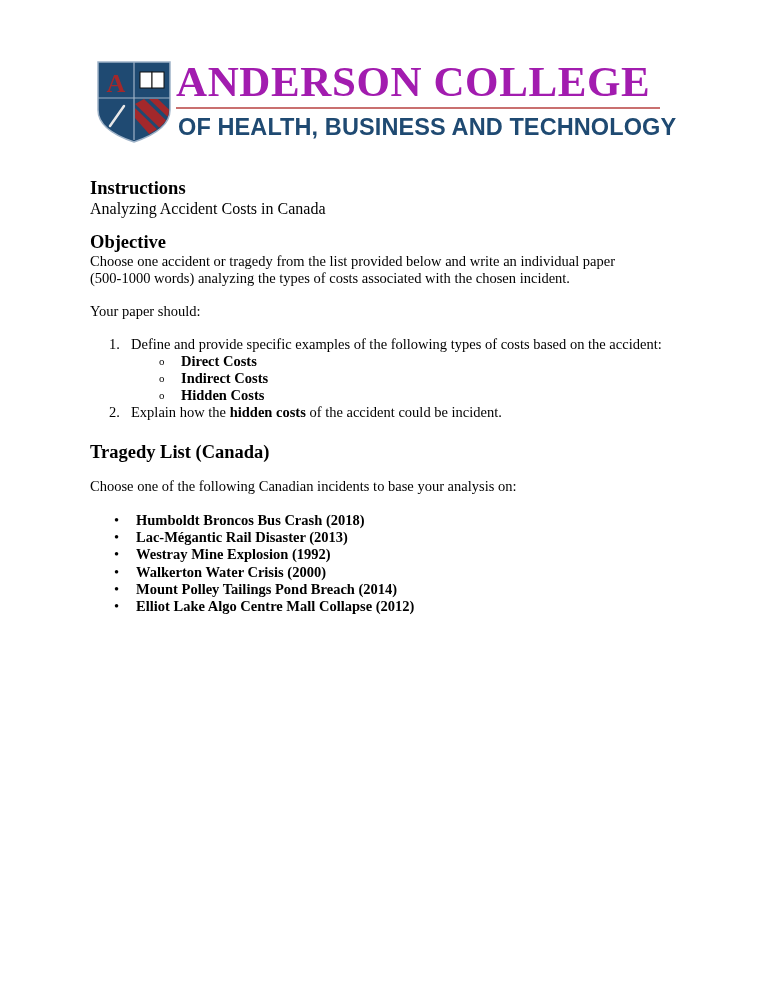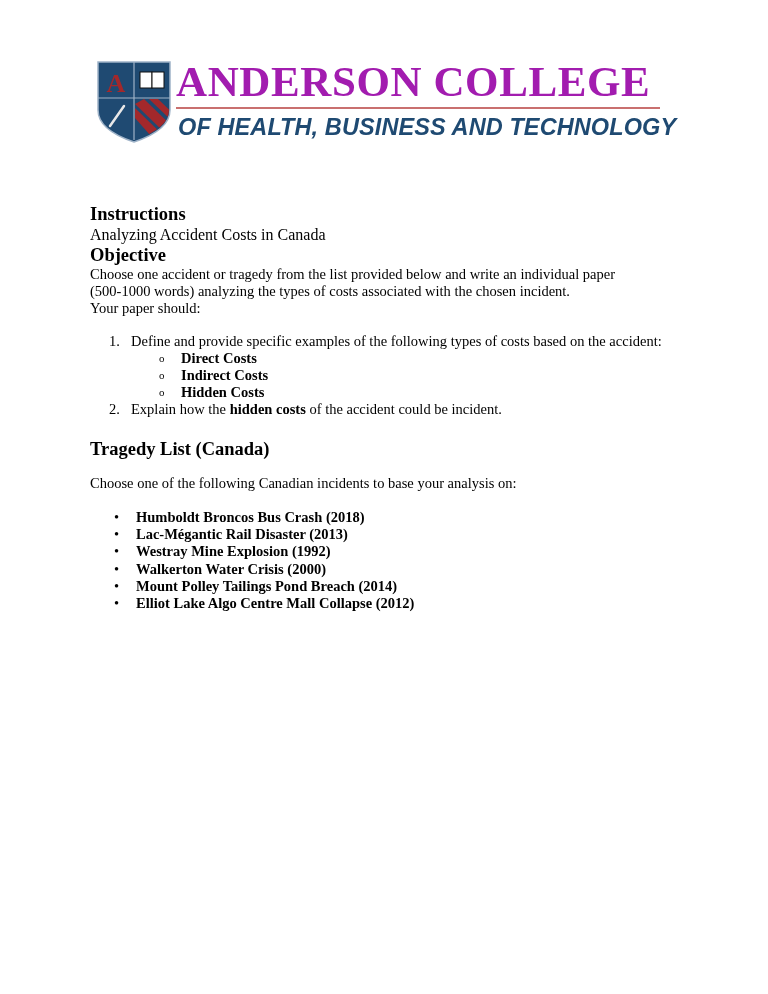--- a/index.html
+++ b/index.html
@@ -7,21 +7,21 @@
          font-family: "Liberation Serif", "DejaVu Serif", serif; color: #000; }
 
   .logo { position: absolute; left: 96px; top: 58px; width: 570px; height: 88px; }
   .shield { position: absolute; left: 0; top: 2px; width: 76px; height: 84px; }
   .college-name { position: absolute; left: 80px; top: 0px; font-family: "Liberation Serif", serif;
                   font-weight: bold; font-size: 43px; color: #a21caf; letter-spacing: 0.6px;
                   line-height: 48px; white-space: nowrap; }
   .logo-rule { position: absolute; left: 80px; top: 49px; width: 484px; height: 2px; background: #c9706f; }
   .college-sub { position: absolute; left: 82px; top: 55px; font-family: "Liberation Sans", sans-serif;
                  font-weight: bold; font-size: 23.5px; color: #1f4a72; line-height: 28px; white-space: nowrap;
-                 letter-spacing: 0.1px; font-style: italic; }
+                 letter-spacing: 0.1px; }
 
   .content { position: absolute; left: 90px; top: 175px; width: 590px; }
   h1.doc-title { font-size: 18.5px; font-weight: bold; margin: 0; line-height: 22px; }
   h2.sec { font-size: 18.5px; font-weight: bold; margin: 0; line-height: 22px; }
   p { margin: 0; font-size: 14.5px; line-height: 17px; }
   .sub-text { font-size: 16px; line-height: 19px; }
 
   .numbered { list-style: none; margin: 0; padding: 0; font-size: 14.5px; line-height: 17px; }
   .numbered > li { position: relative; padding-left: 41px; }
   .numbered .num { position: absolute; left: 19px; top: 0; }
@@ -56,26 +56,26 @@
       <path d="M53 39 L62 39 L80 56 L80 65 Z" fill="#a3282b"></path>
     </g>
   </svg>
   <div class="college-name">ANDERSON COLLEGE</div>
   <div class="logo-rule"></div>
   <div class="college-sub">OF HEALTH, BUSINESS AND TECHNOLOGY</div>
 </div>
 
 <div class="content">
 
-  <h2 class="sec" style="margin-top:28px">Instructions</h2>
+  <h2 class="sec" style="margin-top:2px">Instructions</h2>
   <p class="sub-text" style="">Analyzing Accident Costs in Canada</p>
 
-  <h2 class="sec" style="margin-top:0">Objective</h2>
+  <h2 class="sec" style="margin-top:13px">Objective</h2>
   <p style="width:555px">Choose one accident or tragedy from the list provided below and write an individual paper  (500-1000 words) analyzing the types of costs associated with the chosen incident.</p>
-  <p style="">Your paper should:</p>
+  <p style="margin-top:16px">Your paper should:</p>
 
   <ol class="numbered" style="margin-top:16px">
     <li>
       <span class="num">1.</span>
       <span>Define and provide specific examples of the following types of costs based on the accident:</span>
       <ul class="circle-list">
         <li><span class="circ">o</span><span>Direct Costs</span></li>
         <li><span class="circ">o</span><span>Indirect Costs</span></li>
         <li><span class="circ">o</span><span>Hidden Costs</span></li>
       </ul>

